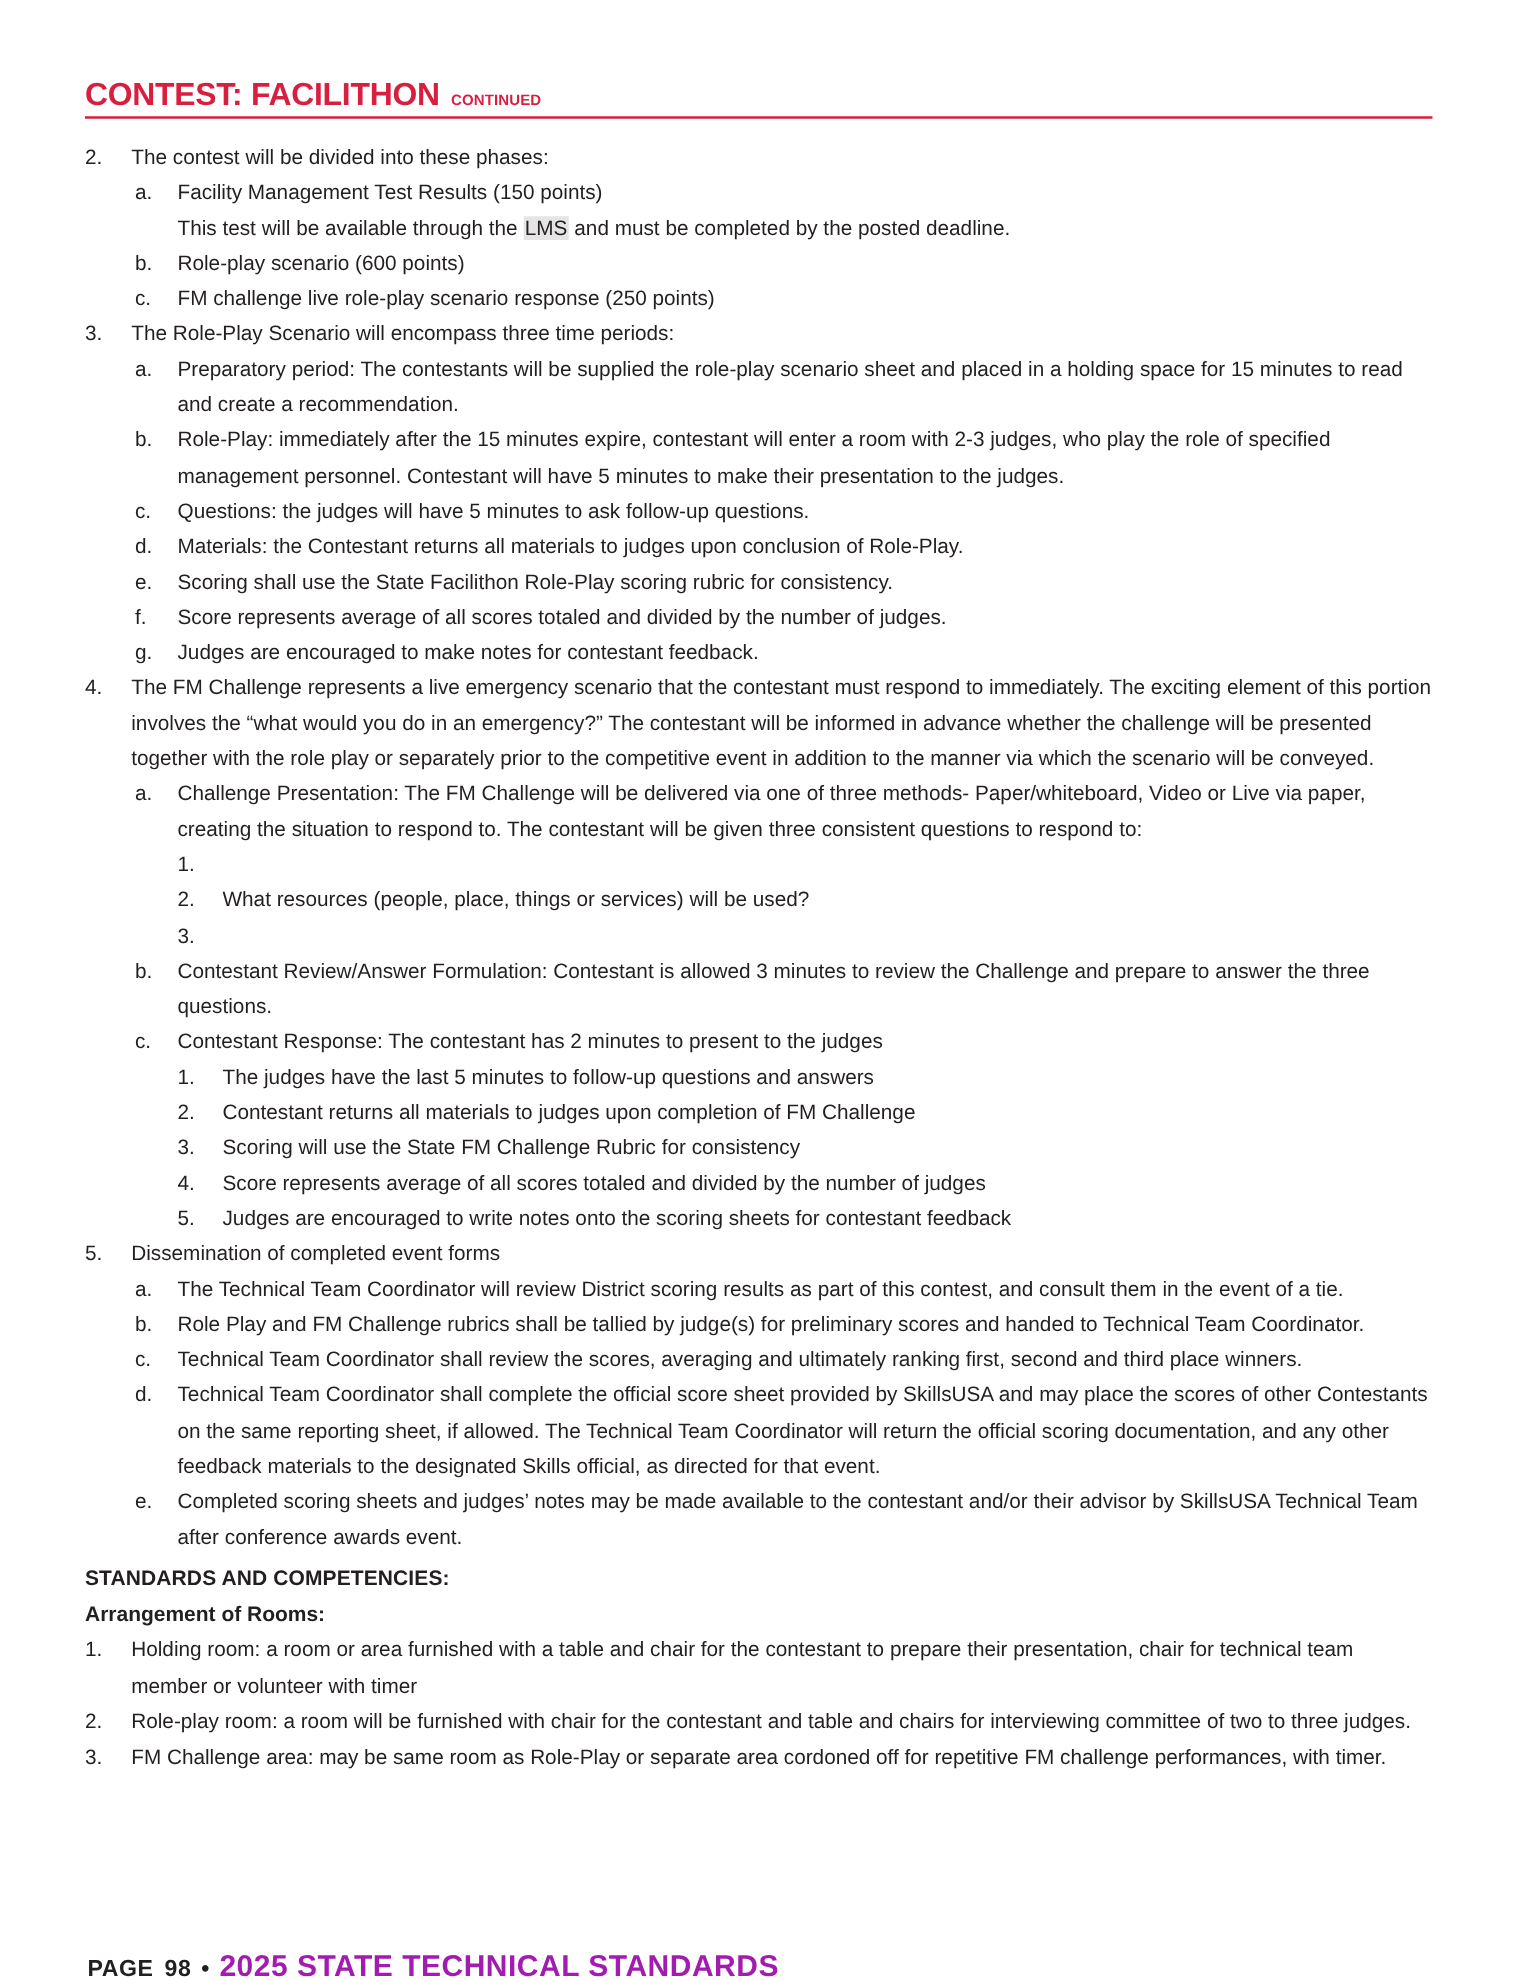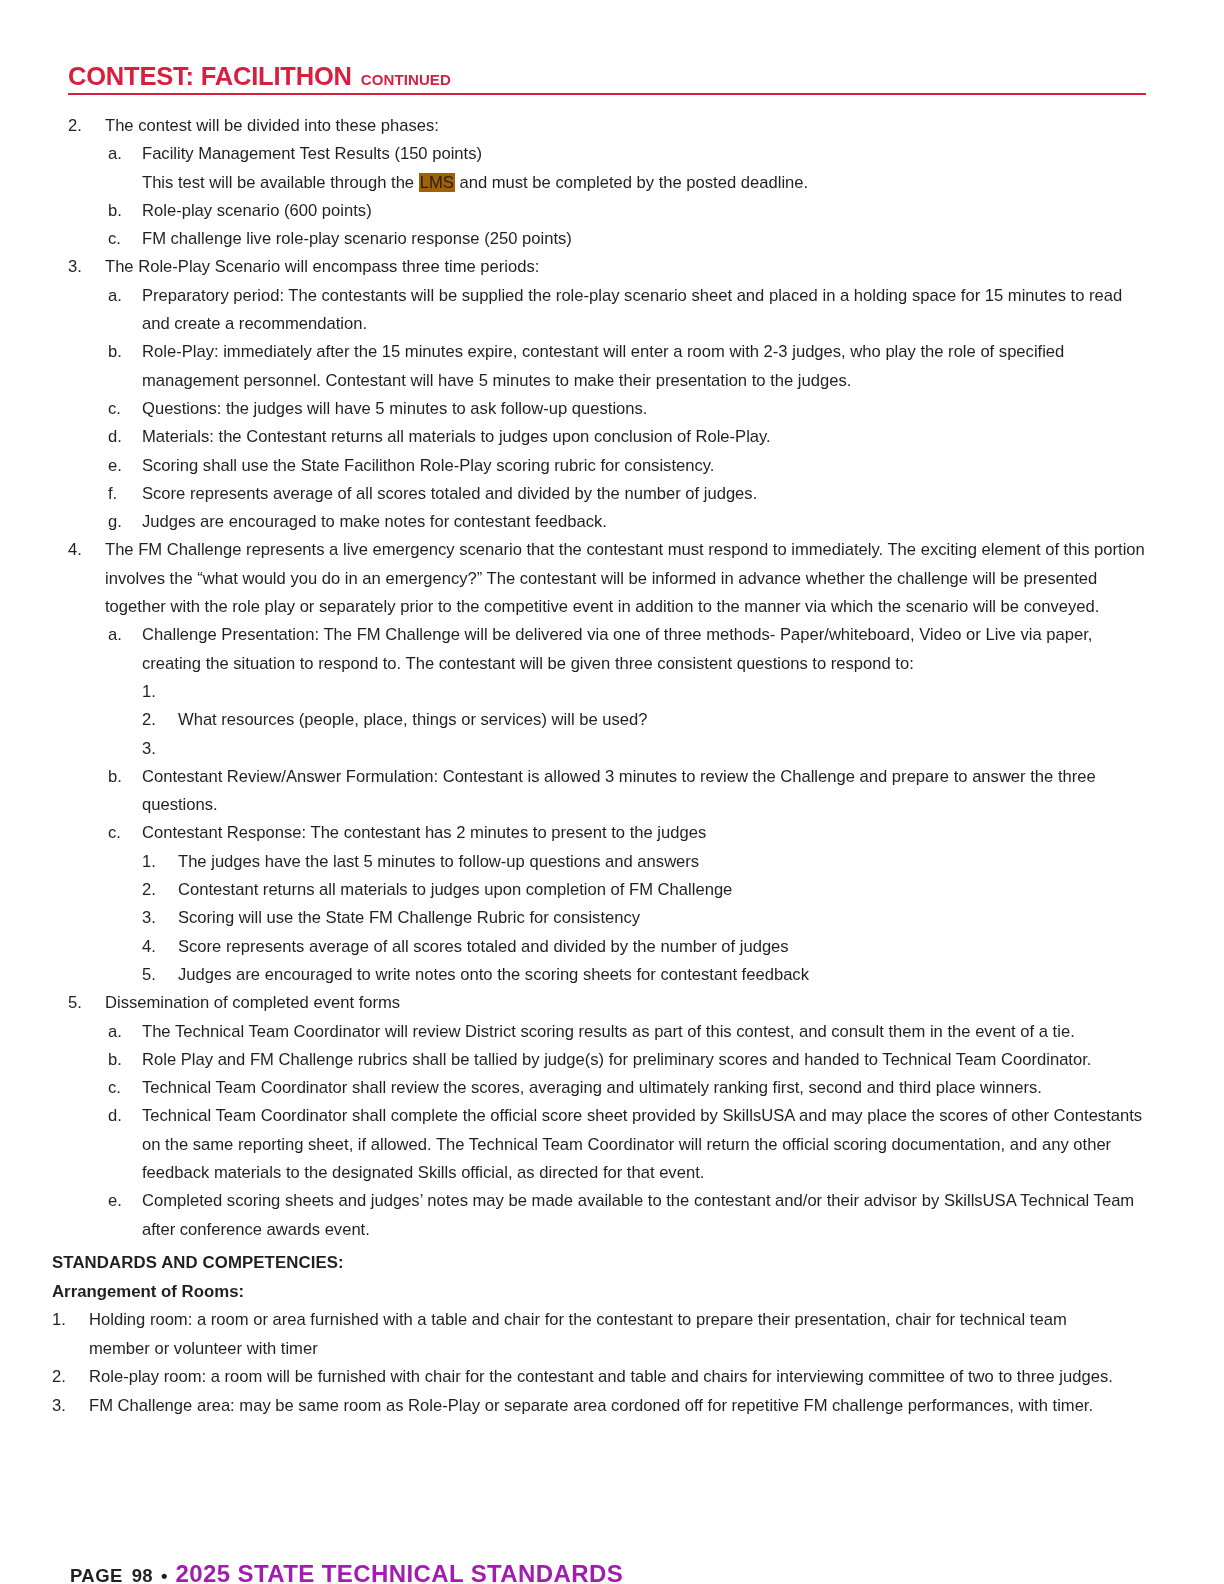--- a/index.html
+++ b/index.html
@@ -38,21 +38,21 @@
     gap: 9px;
     white-space: nowrap;
   }
   .header-main {
     font-size: 25.5px;
     font-weight: bold;
     color: #d91f40;
     letter-spacing: -0.2px;
   }
   .header-continued {
-    font-size: 15px;
+    font-size: 12px;
     font-weight: bold;
     color: #d91f40;
     letter-spacing: 0.1px;
   }
   .header-rule {
     margin-top: 2px;
     height: 1.6px;
     width: 1078px;
     background: #d91f40;
   }
@@ -89,28 +89,28 @@
   .lvl2 > .marker { width: 34px; }
 
   
   .lvl2-cont { padding-left: 74px; }
 
   
   .lvl3 { padding-left: 74px; }
   .lvl3 > .marker { width: 36px; }
 
   .hl {
-    background: #a16207;
+    background: #e5e5e5;
     padding: 0 1px;
   }
 
   
   .standards {
     position: absolute;
-    left: 52px;
+    left: 68px;
     top: 1249px;
     width: 1080px;
   }
   .section-head {
     font-size: 16.8px;
     font-weight: bold;
     line-height: 28px;
     color: #231f20;
     letter-spacing: 0.1px;
   }

